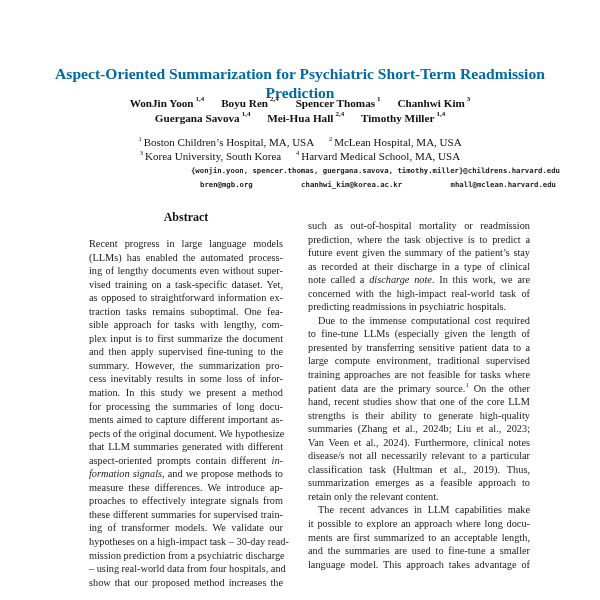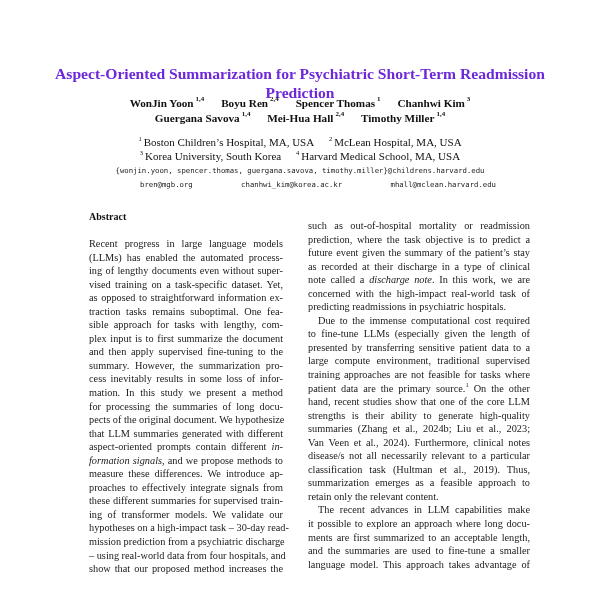--- a/index.html
+++ b/index.html
@@ -3,46 +3,46 @@
 <meta charset="utf-8">
 <style>
   html, body { margin:0; padding:0; }
   body {
     width:600px; height:600px; overflow:hidden; background:#ffffff;
     position:relative; color:#1a1a1a;
     font-family:"Liberation Serif", "DejaVu Serif", serif;
   }
   .title {
     position:absolute; left:40px; top:64px; width:520px; text-align:center;
-    font-weight:bold; font-size:15.6px; line-height:19px; color:#6d28d9;
+    font-weight:bold; font-size:15.6px; line-height:19px; color:#0369a1;
   }
   .authors {
     position:absolute; left:40px; top:96px; width:520px; text-align:center;
     font-weight:bold; font-size:11.2px; line-height:15px; color:#111;
   }
   .authors .row { white-space:nowrap; }
   .authors .a { margin:0 7px; }
   .authors sup { font-size:7px; font-weight:bold; vertical-align:6px; line-height:0; margin-left:2px; }
   .affils {
     position:absolute; left:40px; top:136px; width:520px; text-align:center;
     font-size:11px; line-height:13.5px; color:#111;
   }
   .affils .row { white-space:nowrap; }
   .affils .af { margin:0 6px; }
   .affils sup { font-size:6.5px; vertical-align:5px; line-height:0; margin-right:2px; }
   .emails {
-    position:absolute; left:40px; top:164px; width:520px; text-align:center;
+    position:absolute; left:40px; top:164px; width:520px; text-align:right;
     font-family:"DejaVu Sans Mono", "Liberation Mono", monospace;
-    font-size:7.3px; line-height:14px; color:#222;
+    font-size:7.3px; line-height:14px; color:#222;font-weight:bold;
   }
   .emails .row { white-space:nowrap; }
   .emails .em { margin:0 4px;padding-left:36px; }
   .abstract-heading {
-    position:absolute; left:89px; top:210px; width:194px; 
-    font-weight:bold; font-size:10px; line-height:14px; color:#111;
+    position:absolute; left:89px; top:210px; width:194px; text-align:center;
+    font-weight:bold; font-size:12px; line-height:14px; color:#111;
   }
   .col {
     position:absolute; font-size:10.3px; line-height:13.55px; color:#1a1a1a;
     text-align:justify; hyphens:manual;
   }
   .col .ln { display:block; white-space:nowrap; text-align:justify; text-align-last:justify; height:13.55px; }
   .col .ln.last { text-align-last:left; }
   .col-left { left:89px; top:237px; width:194px; }
   .col-right { left:308px; top:219px; width:222px; }
   .col-right .indent { text-indent:10px; }
@@ -100,20 +100,21 @@
   <span class="ln">vised training on a task-specific dataset. Yet,</span>
   <span class="ln">as opposed to straightforward information ex-</span>
   <span class="ln">traction tasks remains suboptimal. One fea-</span>
   <span class="ln">sible approach for tasks with lengthy, com-</span>
   <span class="ln">plex input is to first summarize the document</span>
   <span class="ln">and then apply supervised fine-tuning to the</span>
   <span class="ln">summary. However, the summarization pro-</span>
   <span class="ln">cess inevitably results in some loss of infor-</span>
   <span class="ln">mation. In this study we present a method</span>
   <span class="ln">for processing the summaries of long docu-</span>
+  <span class="ln">ments aimed to capture different important as-</span>
   <span class="ln">pects of the original document. We hypothesize</span>
   <span class="ln">that LLM summaries generated with different</span>
   <span class="ln"><span>aspect-oriented prompts contain different </span><em>in-</em></span>
   <span class="ln"><em>formation signals</em><span>, and we propose methods to</span></span>
   <span class="ln">measure these differences. We introduce ap-</span>
   <span class="ln">proaches to effectively integrate signals from</span>
   <span class="ln">these different summaries for supervised train-</span>
   <span class="ln">ing of transformer models. We validate our</span>
   <span class="ln">hypotheses on a high-impact task – 30-day read-</span>
   <span class="ln">mission prediction from a psychiatric discharge</span>

